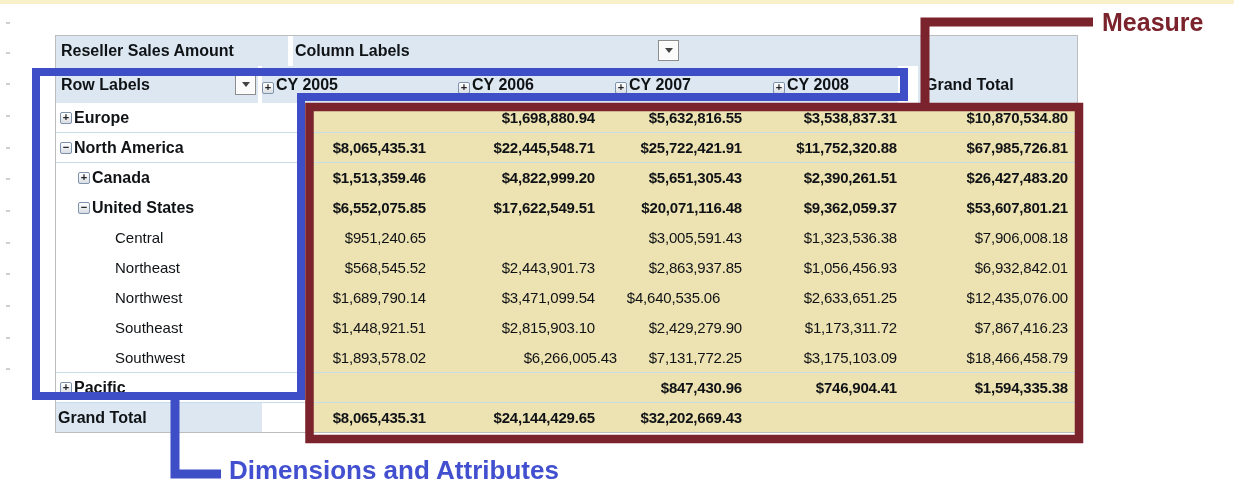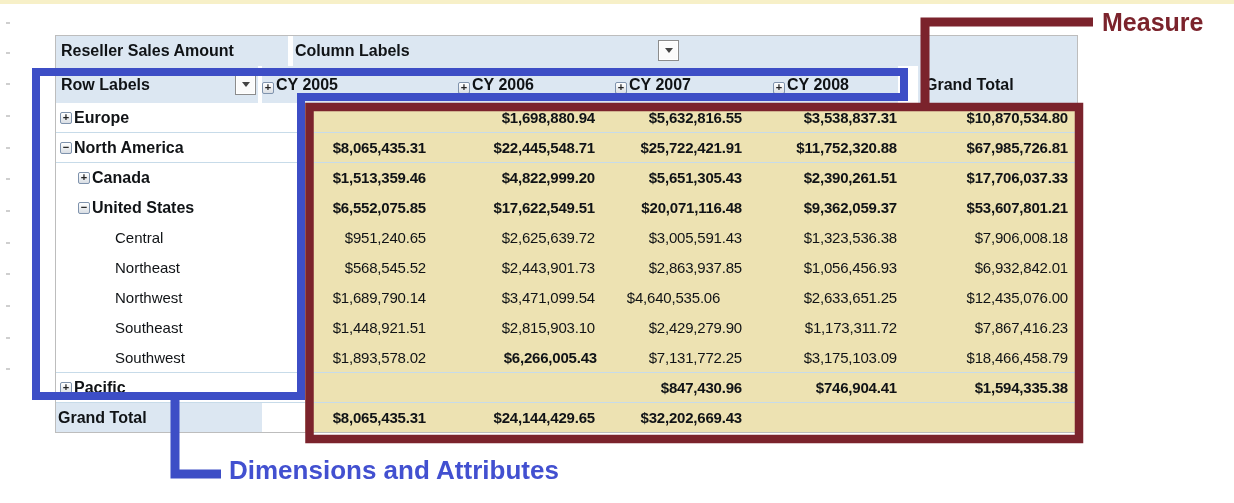--- a/index.html
+++ b/index.html
@@ -118,37 +118,36 @@
           <div class="sep"></div>
         </div>
         <div class="row">
           <div class="tan"></div>
           <span class="exp" style="left: 23px;">+</span>
           <div class="rlab b" style="left: 37px;">Canada</div>
           <div class="val b" style="left: 259px; width: 112px;">$1,513,359.46</div>
           <div class="val b" style="left: 405px; width: 135px;">$4,822,999.20</div>
           <div class="val b" style="left: 550px; width: 137px;">$5,651,305.43</div>
           <div class="val b" style="left: 700px; width: 142px;">$2,390,261.51</div>
-          <div class="val b" style="left: 858px; width: 155px;">$17,706,037.33</div>
+          <div class="val b" style="left: 858px; width: 155px;">$26,427,483.20</div>
         </div>
         <div class="row">
           <div class="tan"></div>
           <span class="exp" style="left: 23px;">−</span>
           <div class="rlab b" style="left: 37px;">United States</div>
           <div class="val b" style="left: 259px; width: 112px;">$6,552,075.85</div>
           <div class="val b" style="left: 405px; width: 135px;">$17,622,549.51</div>
           <div class="val b" style="left: 550px; width: 137px;">$20,071,116.48</div>
           <div class="val b" style="left: 700px; width: 142px;">$9,362,059.37</div>
           <div class="val b" style="left: 858px; width: 155px;">$53,607,801.21</div>
         </div>
         <div class="row">
           <div class="tan"></div>
           <div class="rlab" style="left: 60px;">Central</div>
           <div class="val" style="left: 259px; width: 112px;">$951,240.65</div>
-          <div class="val" style="left: 405px; width: 135px;">$2,625,639.72</div>
           <div class="val" style="left: 550px; width: 137px;">$3,005,591.43</div>
           <div class="val" style="left: 700px; width: 142px;">$1,323,536.38</div>
           <div class="val" style="left: 858px; width: 155px;">$7,906,008.18</div>
         </div>
         <div class="row">
           <div class="tan"></div>
           <div class="rlab" style="left: 60px;">Northeast</div>
           <div class="val" style="left: 259px; width: 112px;">$568,545.52</div>
           <div class="val" style="left: 405px; width: 135px;">$2,443,901.73</div>
           <div class="val" style="left: 550px; width: 137px;">$2,863,937.85</div>
@@ -170,21 +169,21 @@
           <div class="val" style="left: 259px; width: 112px;">$1,448,921.51</div>
           <div class="val" style="left: 405px; width: 135px;">$2,815,903.10</div>
           <div class="val" style="left: 550px; width: 137px;">$2,429,279.90</div>
           <div class="val" style="left: 700px; width: 142px;">$1,173,311.72</div>
           <div class="val" style="left: 858px; width: 155px;">$7,867,416.23</div>
         </div>
         <div class="row">
           <div class="tan"></div>
           <div class="rlab" style="left: 60px;">Southwest</div>
           <div class="val" style="left: 259px; width: 112px;">$1,893,578.02</div>
-          <div class="val" style="left: 407px; width: 135px; font-weight: bold;">$6,266,005.43</div>
+          <div class="val" style="left: 427px; width: 135px;">$6,266,005.43</div>
           <div class="val" style="left: 550px; width: 137px;">$7,131,772.25</div>
           <div class="val" style="left: 700px; width: 142px;">$3,175,103.09</div>
           <div class="val" style="left: 858px; width: 155px;">$18,466,458.79</div>
           <div class="sep"></div>
         </div>
         <div class="row">
           <div class="tan"></div>
           <span class="exp" style="left: 5px;">+</span>
           <div class="rlab b" style="left: 19px;">Pacific</div>
           <div class="val b" style="left: 550px; width: 137px;">$847,430.96</div>

